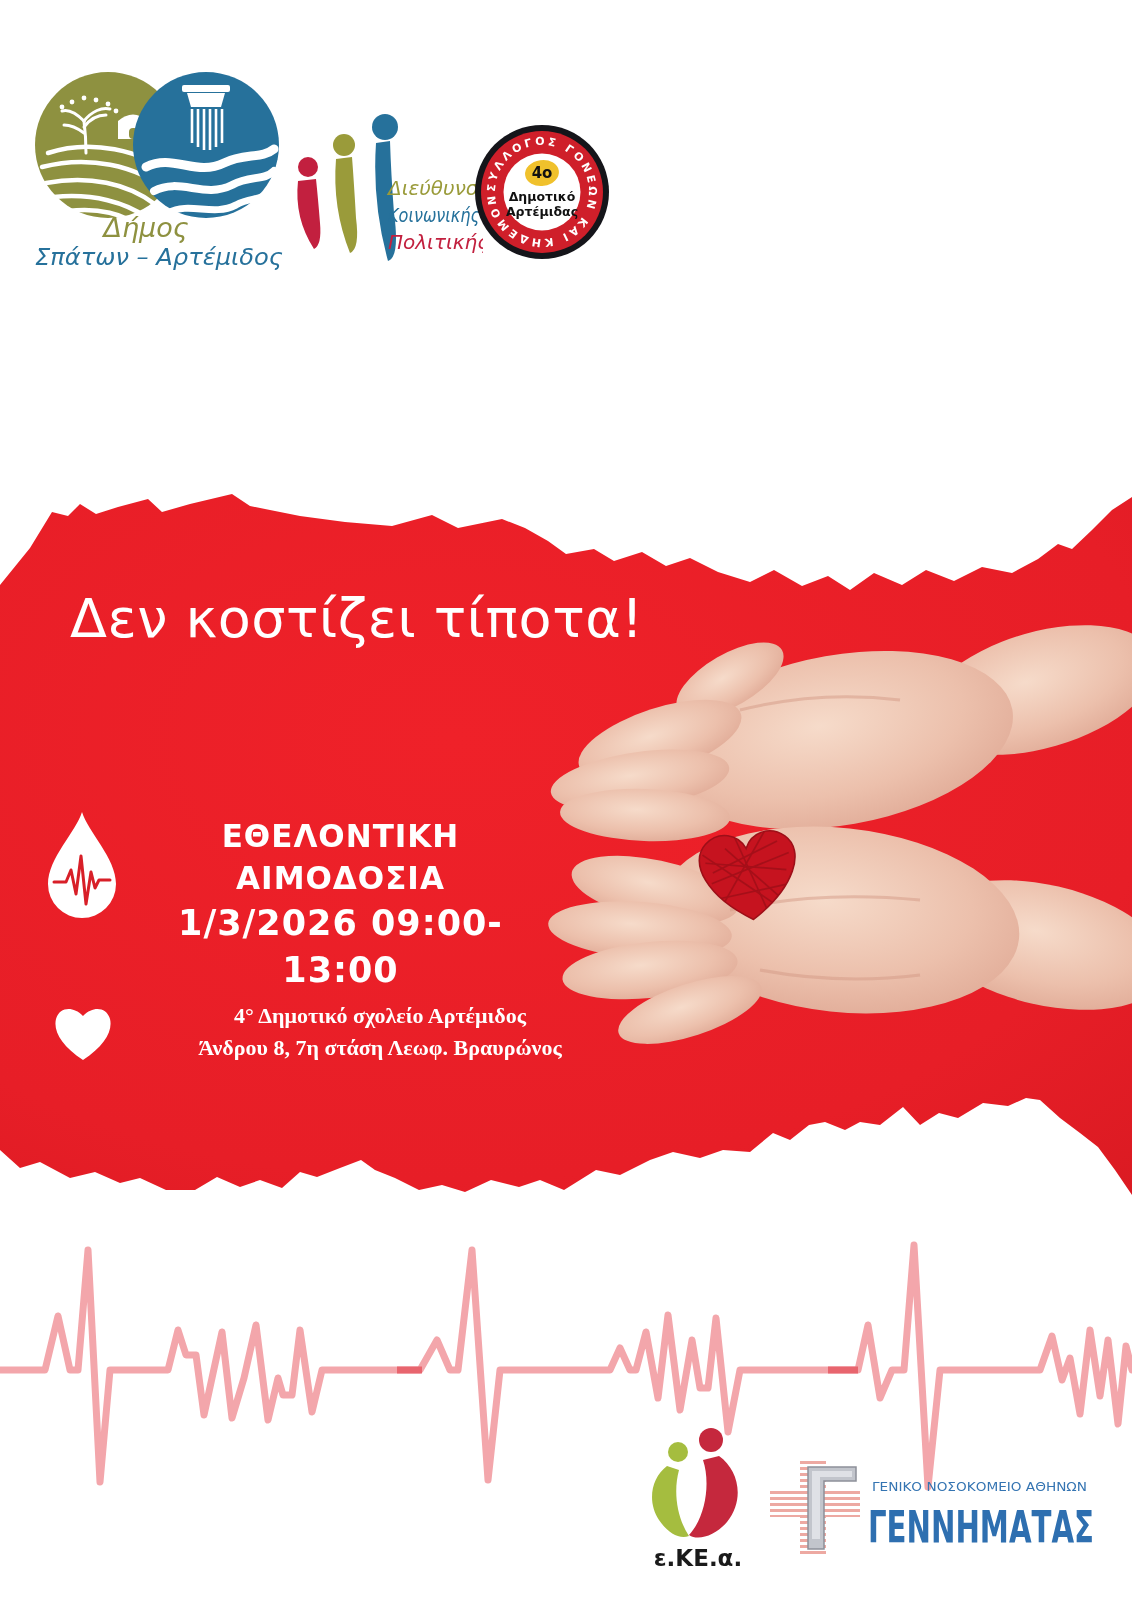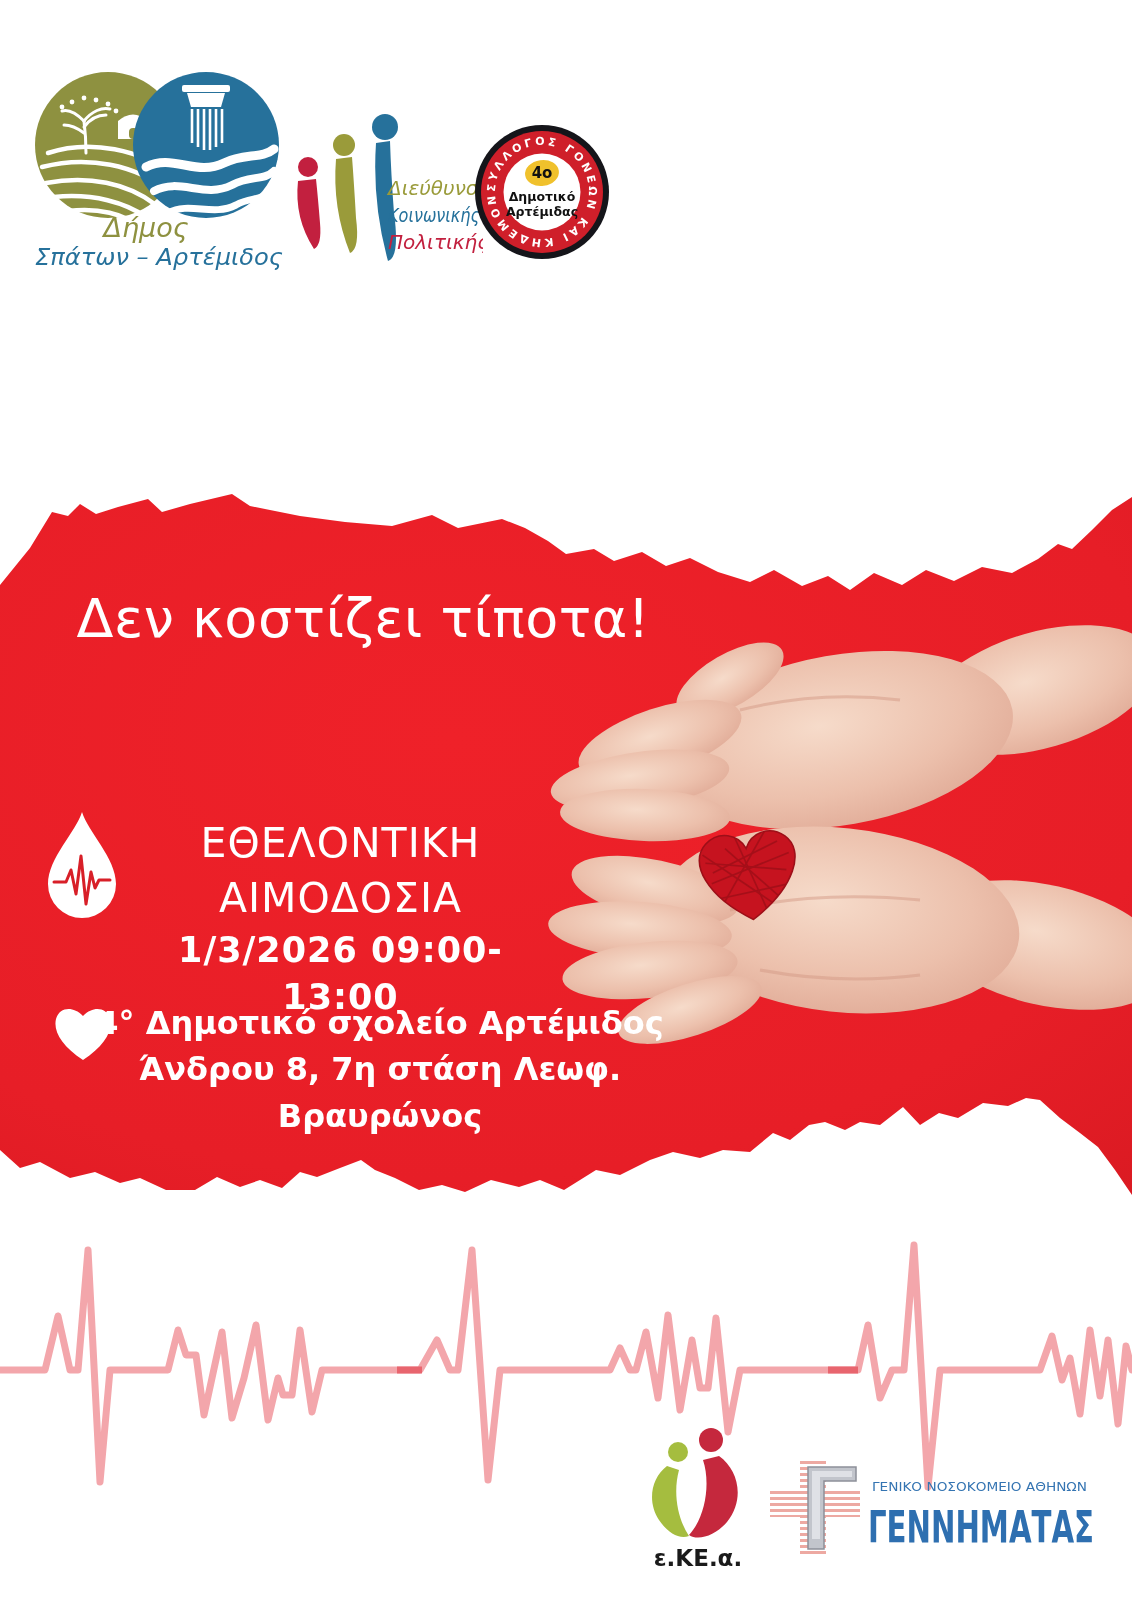--- a/index.html
+++ b/index.html
@@ -3,33 +3,33 @@
 <meta charset="utf-8">
 <style>
   html,body{margin:0;padding:0;background:#888;}
   .poster{
     position:relative;width:1132px;height:1600px;background:#ffffff;
     overflow:hidden;font-family:"DejaVu Sans","Liberation Sans",sans-serif;
     margin:0 auto;
   }
   .abs{position:absolute;}
   .headline{
-    left:70px;top:578px;width:580px;text-align:right;
+    left:70px;top:578px;width:580px;text-align:left;
     font-size:54px;font-weight:400;line-height:1.52;color:#fff;
     letter-spacing:0.5px;z-index:4;
   }
   .event-block{
     left:128px;top:816px;width:425px;text-align:center;color:#fff;z-index:4;
   }
-  .event-title{font-size:41px;font-weight:normal;letter-spacing:1px;line-height:1.35;}
+  .event-title{font-size:31px;font-weight:bold;letter-spacing:1px;line-height:1.35;}
   .event-datetime{font-size:35px;font-weight:bold;letter-spacing:1px;line-height:1.35;}
   .location-block{
     left:40px;top:1000px;width:680px;text-align:center;color:#fff;z-index:4;
   }
-  .location-line{font-size:32px;font-weight:bold;line-height:1.45;}
+  .location-line{font-size:22px;font-weight:bold;line-height:1.45;font-family:Liberation Serif, serif;}
   svg{display:block;}
   .z0{z-index:0}.z1{z-index:1}.z2{z-index:2}.z3{z-index:3}.z5{z-index:5}
 </style>
 </head>
 <body>
 
 <div class="poster">
 
   <svg class="abs z0" style="left:0;top:0" width="1132" height="1600" viewBox="0 0 1132 1600">
     <defs>

